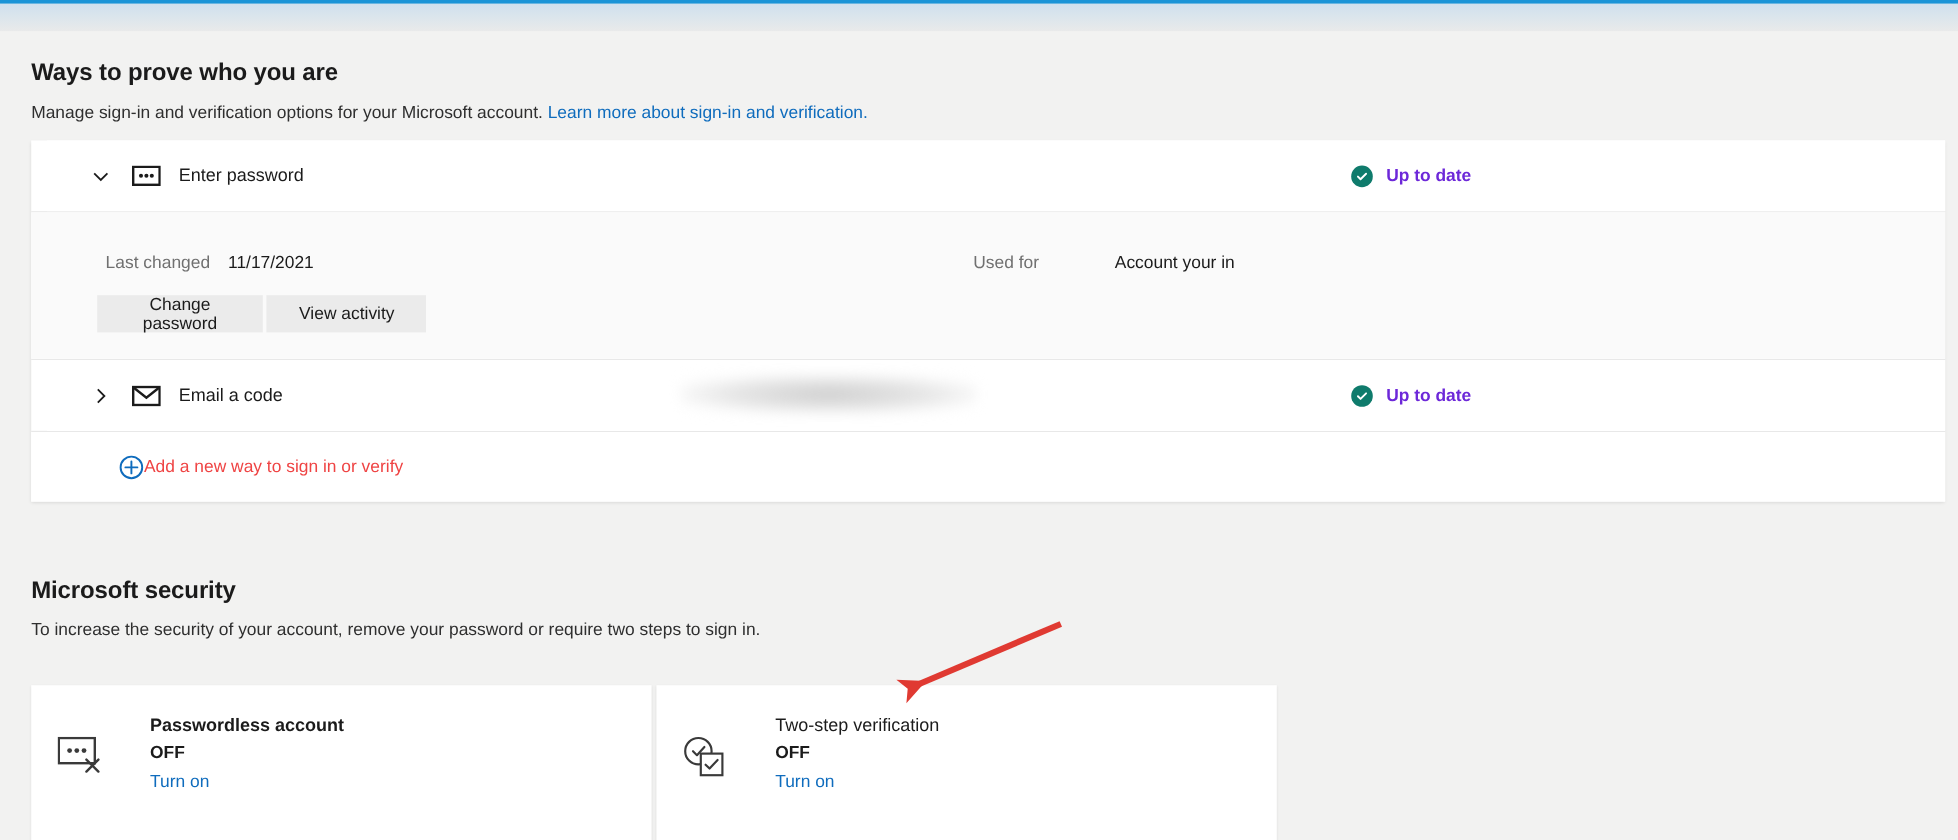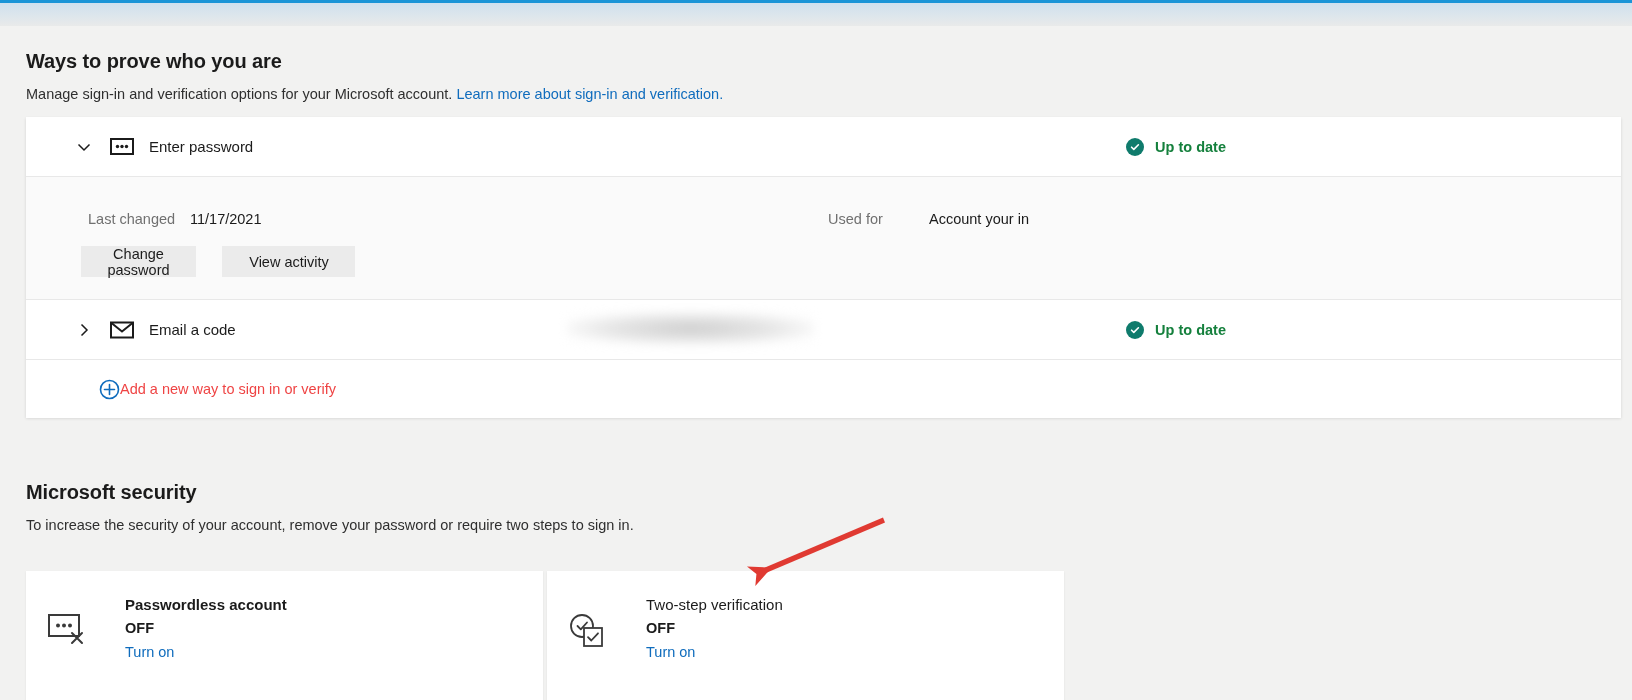--- a/index.html
+++ b/index.html
@@ -126,21 +126,21 @@
     border-radius: 50%;
     background: #0f7b6c;
     display: flex;
     align-items: center;
     justify-content: center;
     margin-right: 11px;
   }
   .status-text {
     font-size: 14.5px;
     font-weight: bold;
-    color: #15803d;
+    color: #6d28d9;
     margin-right: 395px;
   }
 
   
   .detail {
     background: #fafafa;
     height: 122px;
     position: relative;
   }
   .detail-label {
@@ -284,24 +284,24 @@
         <span class="status-text">Up to date</span>
       </span>
     </div>
 
     <div class="row-divider"></div>
 
     <div class="detail">
       <span class="detail-label" style="left:62px; top:34px;">Last changed</span>
       <span class="detail-value" style="left:164px; top:34px;">11/17/2021</span>
 
-      <span class="detail-label" style="left:802px; top:34px;">Used for</span>
+      <span class="detail-label" style="left:785px; top:34px;">Used for</span>
       <span class="detail-value" style="left:903px; top:34px;">Account your in</span>
 
-      <button class="gbtn" style="left:55px; top:69px; width:115px;">Change password</button>
+      <button class="gbtn" style="left:55px; top:69px; width:138px;">Change password</button>
       <button class="gbtn" style="left:196px; top:69px; width:133px;padding-left:18px;">View activity</button>
     </div>
 
     <div class="row-divider"></div>
 
     <div class="row-main">
       <span class="chev">
         <svg width="18" height="18" viewBox="0 0 18 18" fill="none">
           <path d="M6.5 3.5 L12 9 L6.5 14.5" stroke="#1b1b1b" stroke-width="1.5" fill="none"></path>
         </svg>

